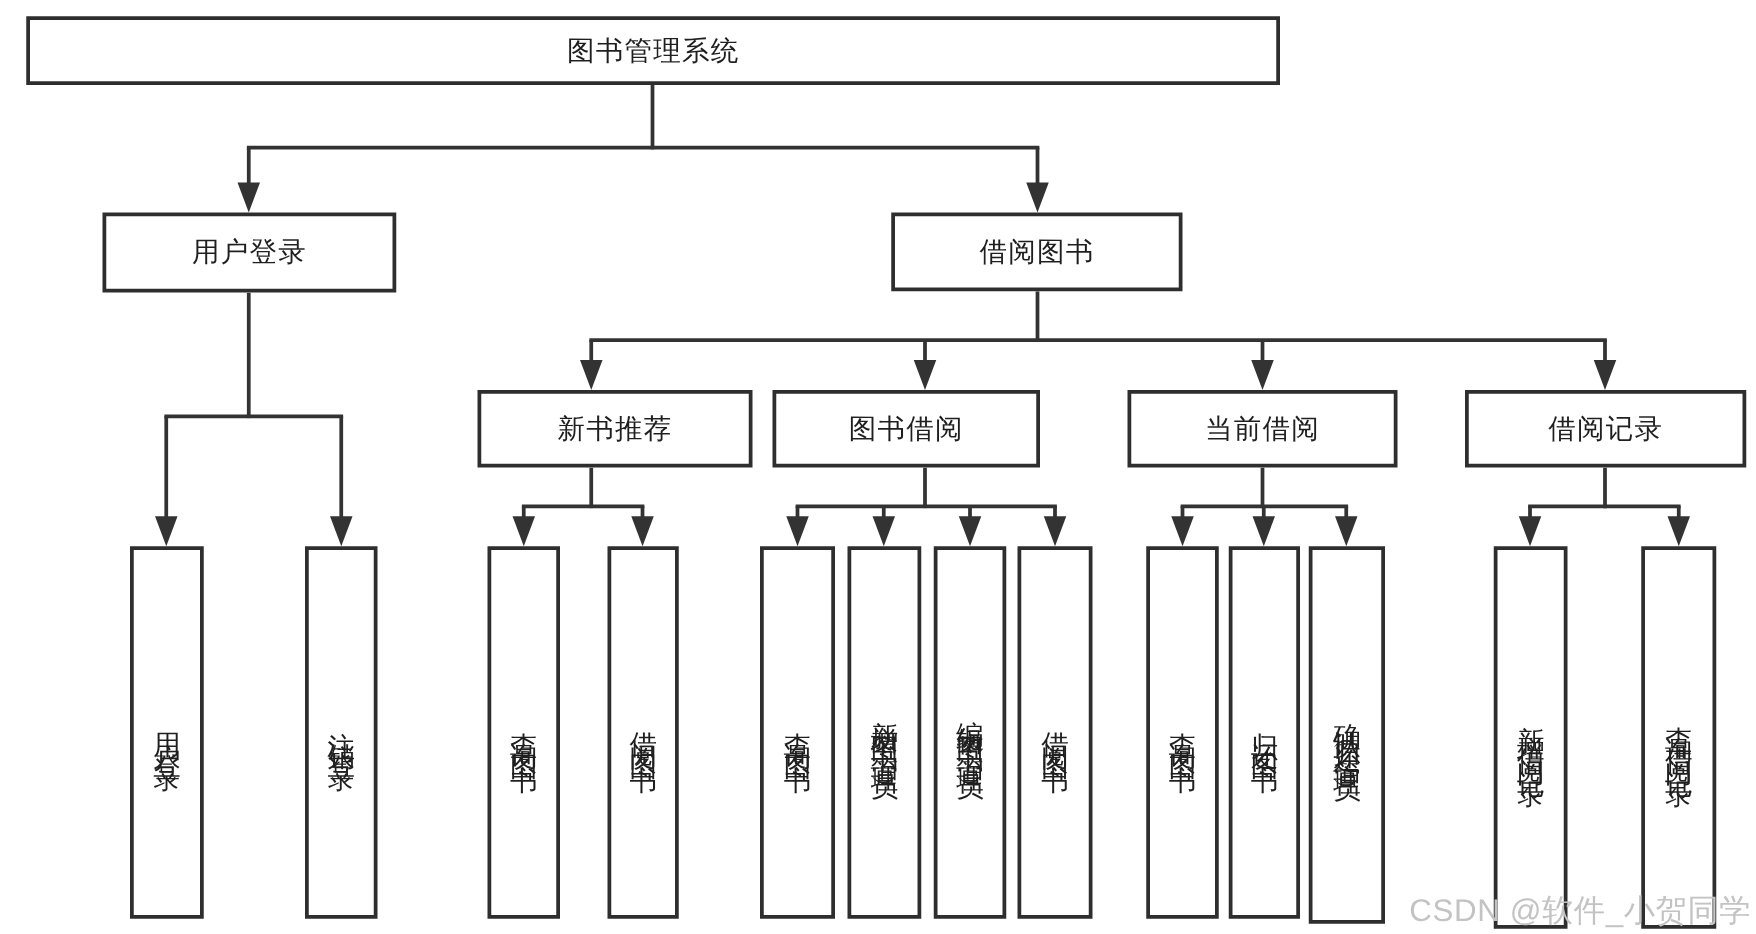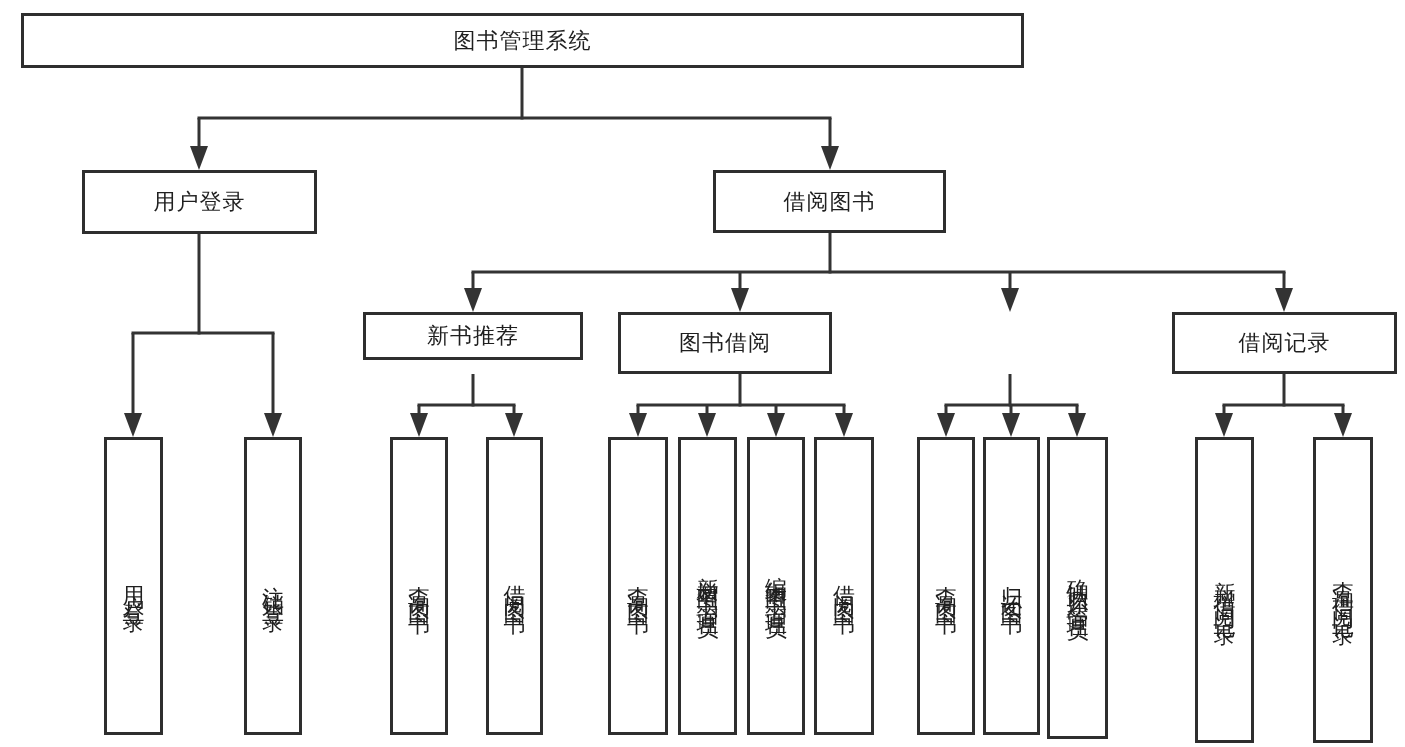--- a/index.html
+++ b/index.html
@@ -100,25 +100,28 @@
     <span class="hlabel">图书管理系统</span>
   </div>
 
   <div class="node" style="left:82px;top:170px;width:235px;height:64px;">
     <span class="hlabel">用户登录</span>
   </div>
   <div class="node" style="left:713px;top:170px;width:233px;height:63px;">
     <span class="hlabel">借阅图书</span>
   </div>
 
-  <div class="node" style="left:363px;top:312px;width:220px;height:48px;">
+  <div class="node" style="left:382px;top:312px;width:220px;height:62px;">
     <span class="hlabel">新书推荐</span>
   </div>
   <div class="node" style="left:618px;top:312px;width:214px;height:62px;">
     <span class="hlabel">图书借阅</span>
+  </div>
+  <div class="node" style="left:902px;top:312px;width:216px;height:62px;">
+    <span class="hlabel">当前借阅</span>
   </div>
   <div class="node" style="left:1172px;top:312px;width:225px;height:62px;">
     <span class="hlabel">借阅记录</span>
   </div>
 
   <div class="node vbox" style="left:104px;top:437px;width:59px;height:298px;">
     <span class="vlabel">用户登录</span>
   </div>
   <div class="node vbox" style="left:244px;top:437px;width:58px;height:298px;">
     <span class="vlabel">注销登录</span>
@@ -154,13 +157,14 @@
     <span class="vlabel" style="letter-spacing:6px;">确认归还（管理员）</span>
   </div>
 
   <div class="node vbox" style="left:1195px;top:437px;width:59px;height:306px;">
     <span class="vlabel">新增借阅记录</span>
   </div>
   <div class="node vbox" style="left:1313px;top:437px;width:60px;height:306px;">
     <span class="vlabel">查询借阅记录</span>
   </div>
 
+  <div class="watermark">CSDN @软件_小贺同学</div>
 </div>
 
 </body></html>

